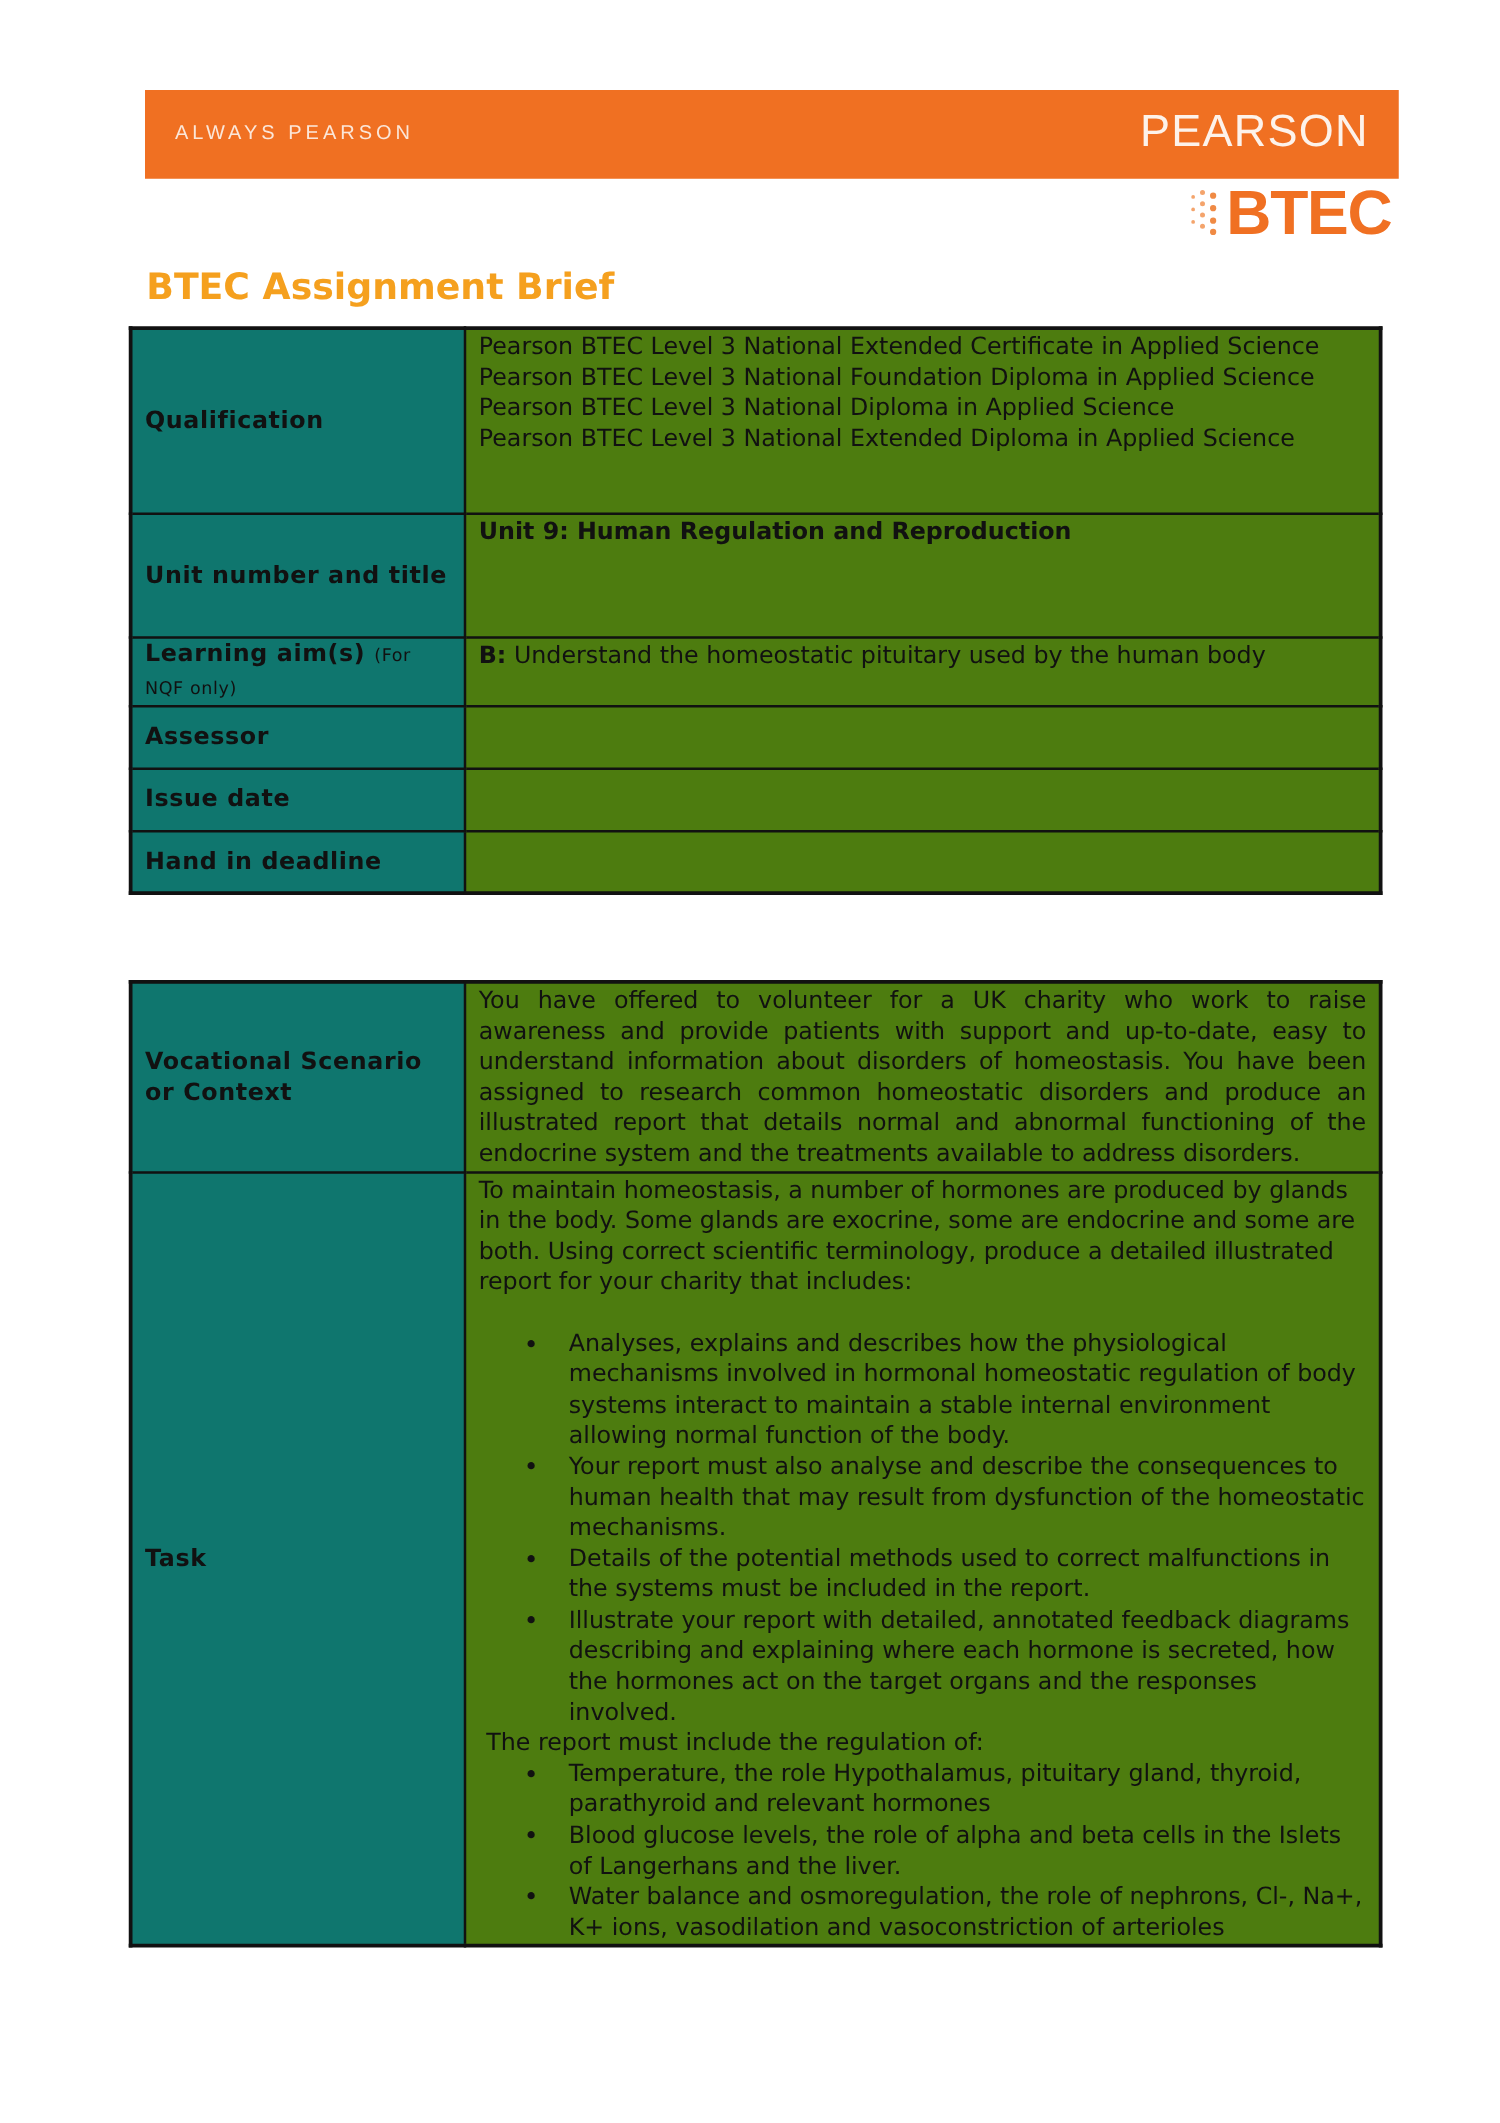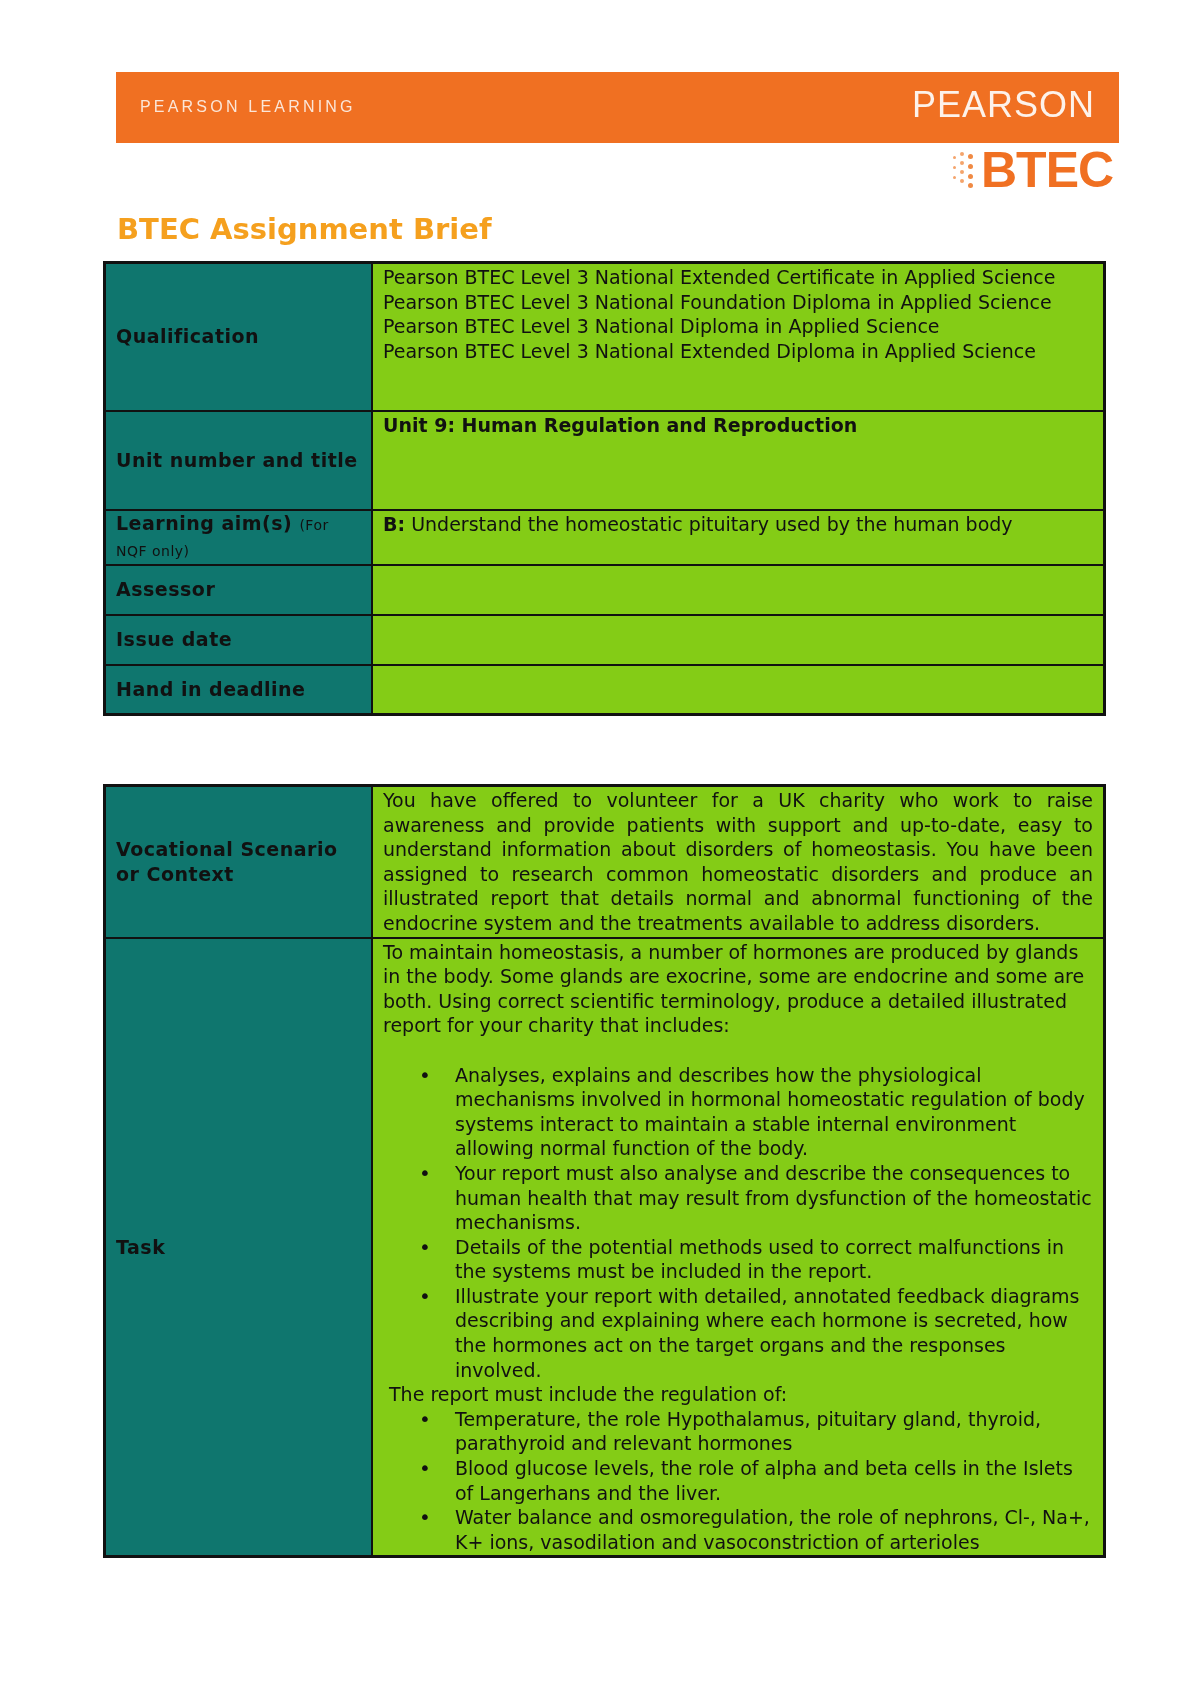--- a/index.html
+++ b/index.html
@@ -11,36 +11,36 @@
   .btec-logo { position: absolute; left: 951px; top: 148px; height: 44px; display: flex; align-items: center; }
   .btec-logo .dots { width: 30px; height: 40px; position: relative; }
   .btec-logo .dots span { position: absolute; border-radius: 50%; background: #f4a46c; }
   .btec-logo .word { font-family: "Liberation Sans", sans-serif; font-weight: bold; font-size: 50px; color: #f07022; letter-spacing: -1px; line-height: 44px; }
 
   .doc-title { position: absolute; left: 117px; top: 212px; font-family: "DejaVu Sans", sans-serif; font-weight: bold; font-size: 29px; color: #f5a01e; text-align: right; }
 
   table.brief { position: absolute; left: 103px; border-collapse: collapse; width: 1003px; table-layout: fixed; }
   table.brief td { border: 2px solid #111; vertical-align: middle; padding: 0 10px; font-size: 19px; line-height: 24.6px; }
   table.brief td.label { background: #0f766e; font-weight: bold; width: 245px; letter-spacing: 0.5px; }
-  table.brief td.value { background: #84cc16; vertical-align: top; padding-top: 1px; padding-bottom: 1px; }
+  table.brief td.value { background: #4d7c0f; vertical-align: top; padding-top: 1px; padding-bottom: 1px; }
   table.brief { border: 3px solid #111; }
   .small { font-size: 14px; font-weight: normal; }
   .bold { font-weight: bold; }
   .justify { text-align: justify; }
   ul.tasklist { margin: 0; padding-left: 72px; list-style: none; }
   ul.tasklist li { position: relative; }
   ul.tasklist li::before { content: "\2022"; position: absolute; left: -36px; top: 0; font-size: 20px; }
   .gap { height: 24.6px; }
   .sub-intro { padding-left: 6px; }
 </style>
 </head>
 <body>
 
 <div class="banner">
-  <div class="tagline">PEARSON LEARNING</div>
+  <div class="tagline">ALWAYS PEARSON</div>
   <div class="brand">PEARSON</div>
 </div>
 
 <div class="btec-logo">
   <div class="dots">
     <span style="left:2px;top:6px;width:3px;height:3px;"></span>
     <span style="left:2px;top:16px;width:3px;height:3px;"></span>
     <span style="left:2px;top:26px;width:3px;height:3px;"></span>
     <span style="left:9px;top:2px;width:4px;height:4px;"></span>
     <span style="left:9px;top:11px;width:4px;height:4px;"></span>

